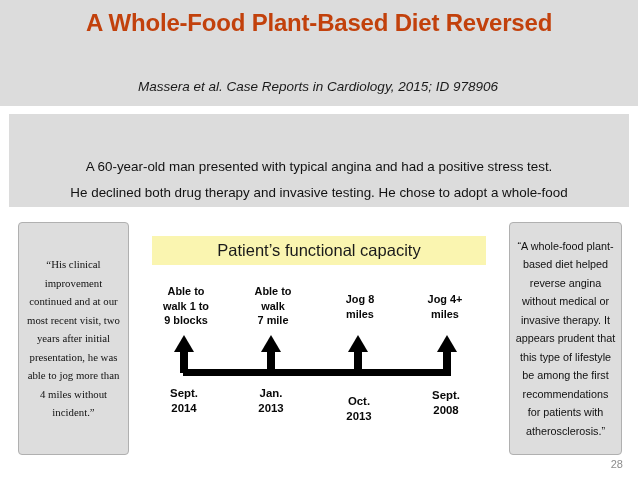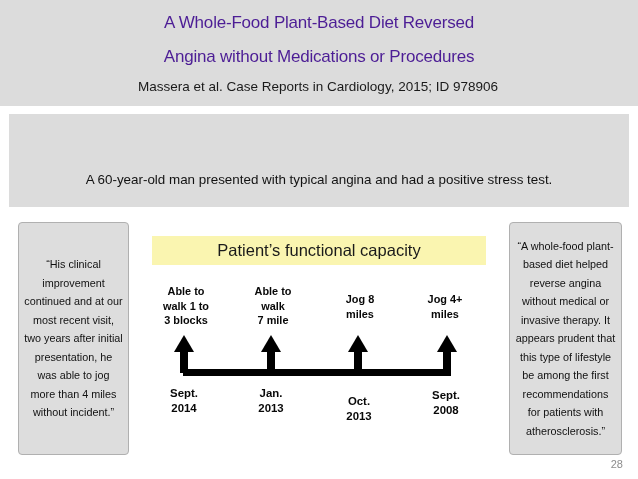--- a/index.html
+++ b/index.html
@@ -22,37 +22,38 @@
     width: 638px;
     height: 106px;
     background: #dcdcdc;
     box-sizing: border-box;
   }
   #slide-title {
     position: absolute;
     left: 0; top: 6px;
     width: 638px;
     text-align: center;
-    font-size: 17px;
-    font-weight: normal;
-    color: #4c1d95;
+    font-size: 24px;
+    font-weight: bold;
+    color: #c2410c;
     line-height: 34px;
     letter-spacing: -0.2px;
   }
   #slide-title .tline {
     display: block;
     white-space: nowrap;
   }
   #slide-citation {
     position: absolute;
     left: 0; top: 79px;
     width: 636px;
     text-align: center;
     font-size: 13.5px;
     color: #1a1a1a;
+    font-style: italic;
   }
 
   
   #abstract-box {
     position: absolute;
     left: 9px; top: 114px;
     width: 620px;
     height: 93px;
     background: #dcdcdc;
     box-sizing: border-box;
@@ -77,21 +78,21 @@
     border: 1px solid #b0b0b0;
     border-radius: 4px;
     box-sizing: border-box;
     display: flex;
     align-items: center;
     justify-content: center;
     padding: 6px 5px;
   }
   #quote-left {
     left: 18px; top: 222px;
-    width: 111px; height: 233px;
+    width: 111px; height: 233px; font-family: Liberation Serif, serif;
   }
   #quote-right {
     left: 509px; top: 222px;
     width: 113px; height: 233px;
   }
   .quote-text {
     text-align: center;
     font-size: 10.8px;
     color: #111111;
     line-height: 18.5px;
@@ -157,49 +158,49 @@
     font-size: 11px;
     color: #8d8d8d;
   }
 </style>
 </head>
 <body>
 
 <div id="header-band">
   <div id="slide-title">
     <span class="tline">A Whole-Food Plant-Based Diet Reversed</span>
-    <span class="tline">Angina without Medications or Procedures</span>
   </div>
   <div id="slide-citation">Massera et al. Case Reports in Cardiology, 2015; ID 978906</div>
 </div>
 
 <div id="abstract-box">
   <div id="abstract-text">
     <span class="aline">A 60-year-old man presented with typical angina and had a positive stress test.</span>
+    <span class="aline">He declined both drug therapy and invasive testing. He chose to adopt a whole-food</span>
   </div>
 </div>
 
 <div class="quote-box" id="quote-left">
   <div class="quote-text">“His clinical improvement continued and at our most recent visit, two years after initial presentation, he was able to jog more than 4 miles without incident.”</div>
 </div>
 
 <div class="quote-box" id="quote-right">
   <div class="quote-text">“A whole-food plant-based diet helped reverse angina without medical or invasive therapy. It appears prudent that this type of lifestyle be among the first recommendations for patients with atherosclerosis.”</div>
 </div>
 
 <div id="timeline-panel">
 
   <div id="timeline-banner">
     <span id="timeline-banner-label">Patient’s functional capacity</span>
   </div>
 
   <div class="cap-label" style="left:10px; top:62px;">
     <span class="cline">Able to</span>
     <span class="cline">walk 1 to</span>
-    <span class="cline">3 blocks</span>
+    <span class="cline">9 blocks</span>
   </div>
 
   <div class="cap-label" style="left:97px; top:62px;">
     <span class="cline">Able to</span>
     <span class="cline">walk</span>
     <span class="cline">7 mile</span>
   </div>
 
   <div class="cap-label" style="left:184px; top:70px;">
     <span class="cline">Jog 8</span>

